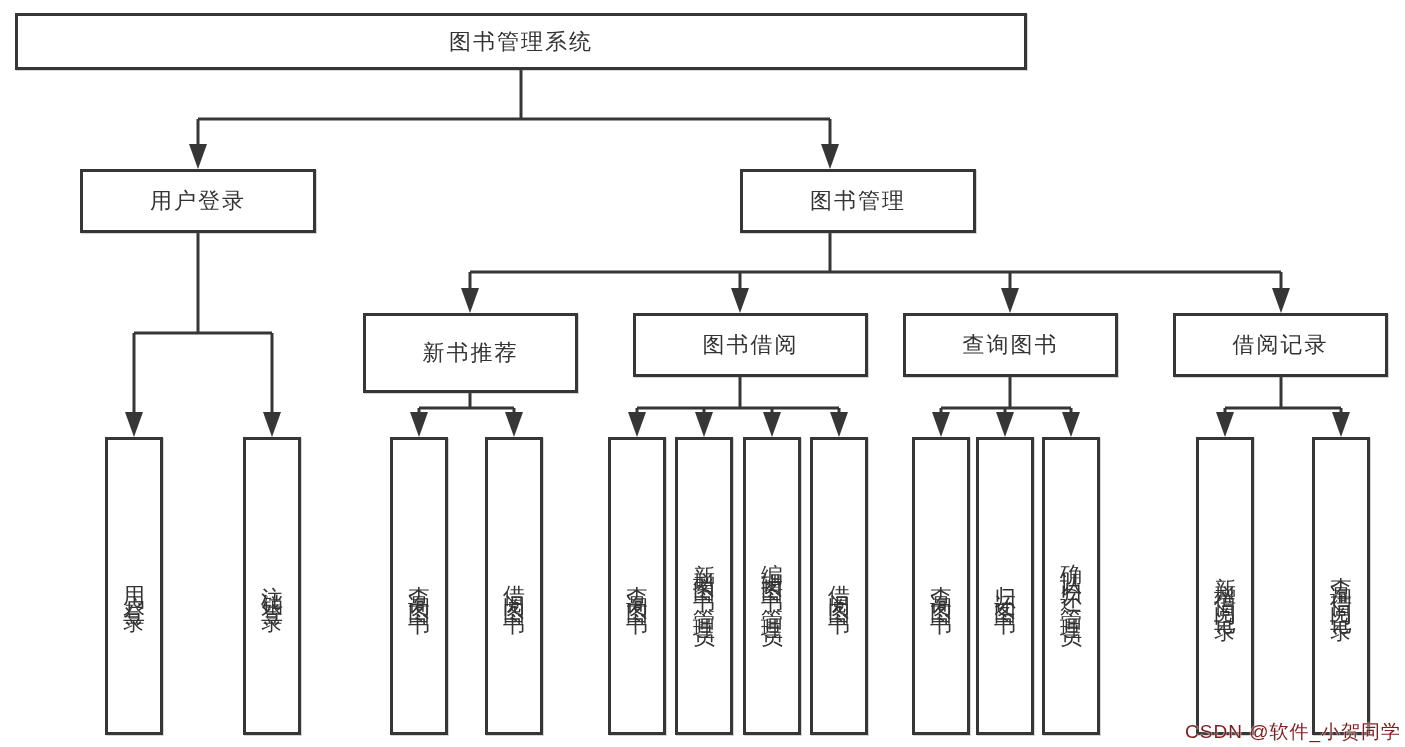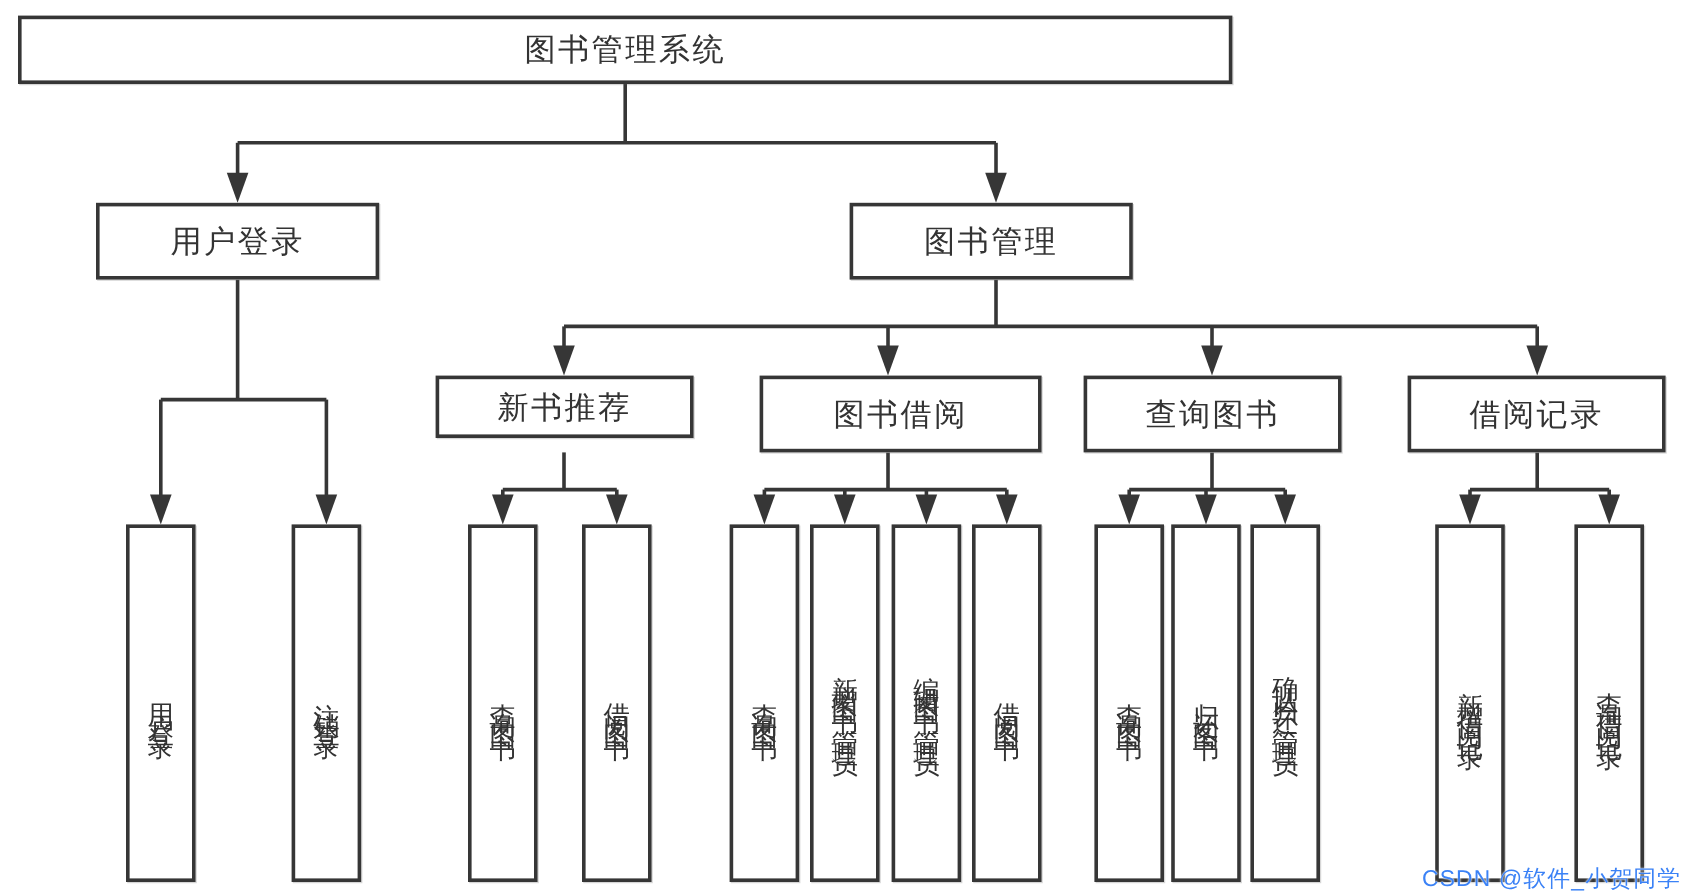--- a/index.html
+++ b/index.html
@@ -11,37 +11,37 @@
     overflow:hidden;
   }
   .connectors{position:absolute;left:0;top:0;width:1405px;height:747px;}
   .node{
     position:absolute;
     box-sizing:border-box;
     border:3px solid #363636;
     background:#ffffff;
     display:flex;align-items:center;justify-content:center;
     color:#333333;
-    font-size:26px;
+    font-size:22px;
     letter-spacing:2px;
     box-shadow:1px 1px 0 rgba(90,90,90,0.25);
   }
   .leaf{
     writing-mode:vertical-rl;
     text-orientation:mixed;
     letter-spacing:9px;
     line-height:1;
     font-size:22px;
     text-align:center;
   }
   .watermark{
     position:absolute;
     right:4px;bottom:2px;
     font-size:19px;
-    color:#3b82f6;
+    color:#7f1d1d;
     letter-spacing:1px;
     text-shadow:0 0 2px #ffffff,0 0 1px #ffffff;
     z-index:5;
     white-space:nowrap;
   }
 </style>
 </head>
 <body>
 
 <div class="canvas">
@@ -115,23 +115,23 @@
       <polygon points="1062,412 1080,412 1071,437"></polygon>
 
       <polygon points="1216,412 1234,412 1225,437"></polygon>
       <polygon points="1332,412 1350,412 1341,437"></polygon>
     </g>
   </svg>
 
   <div class="node" style="left:15px;top:13px;width:1012px;height:57px">图书管理系统</div>
 
   <div class="node" style="left:80px;top:169px;width:236px;height:64px">用户登录</div>
-  <div class="node" style="left:708px;top:169px;width:236px;height:64px">图书管理</div>
+  <div class="node" style="left:740px;top:169px;width:236px;height:64px">图书管理</div>
 
-  <div class="node" style="left:363px;top:313px;width:215px;height:52px">新书推荐</div>
+  <div class="node" style="left:363px;top:313px;width:215px;height:80px">新书推荐</div>
   <div class="node" style="left:633px;top:313px;width:235px;height:64px">图书借阅</div>
   <div class="node" style="left:903px;top:313px;width:215px;height:64px">查询图书</div>
   <div class="node" style="left:1173px;top:313px;width:215px;height:64px">借阅记录</div>
 
   <div class="node leaf" style="left:105px;top:437px;width:58px;height:298px">用户登录</div>
   <div class="node leaf" style="left:243px;top:437px;width:58px;height:298px">注销登录</div>
 
   <div class="node leaf" style="left:390px;top:437px;width:58px;height:298px">查询图书</div>
   <div class="node leaf" style="left:485px;top:437px;width:58px;height:298px">借阅图书</div>
 

